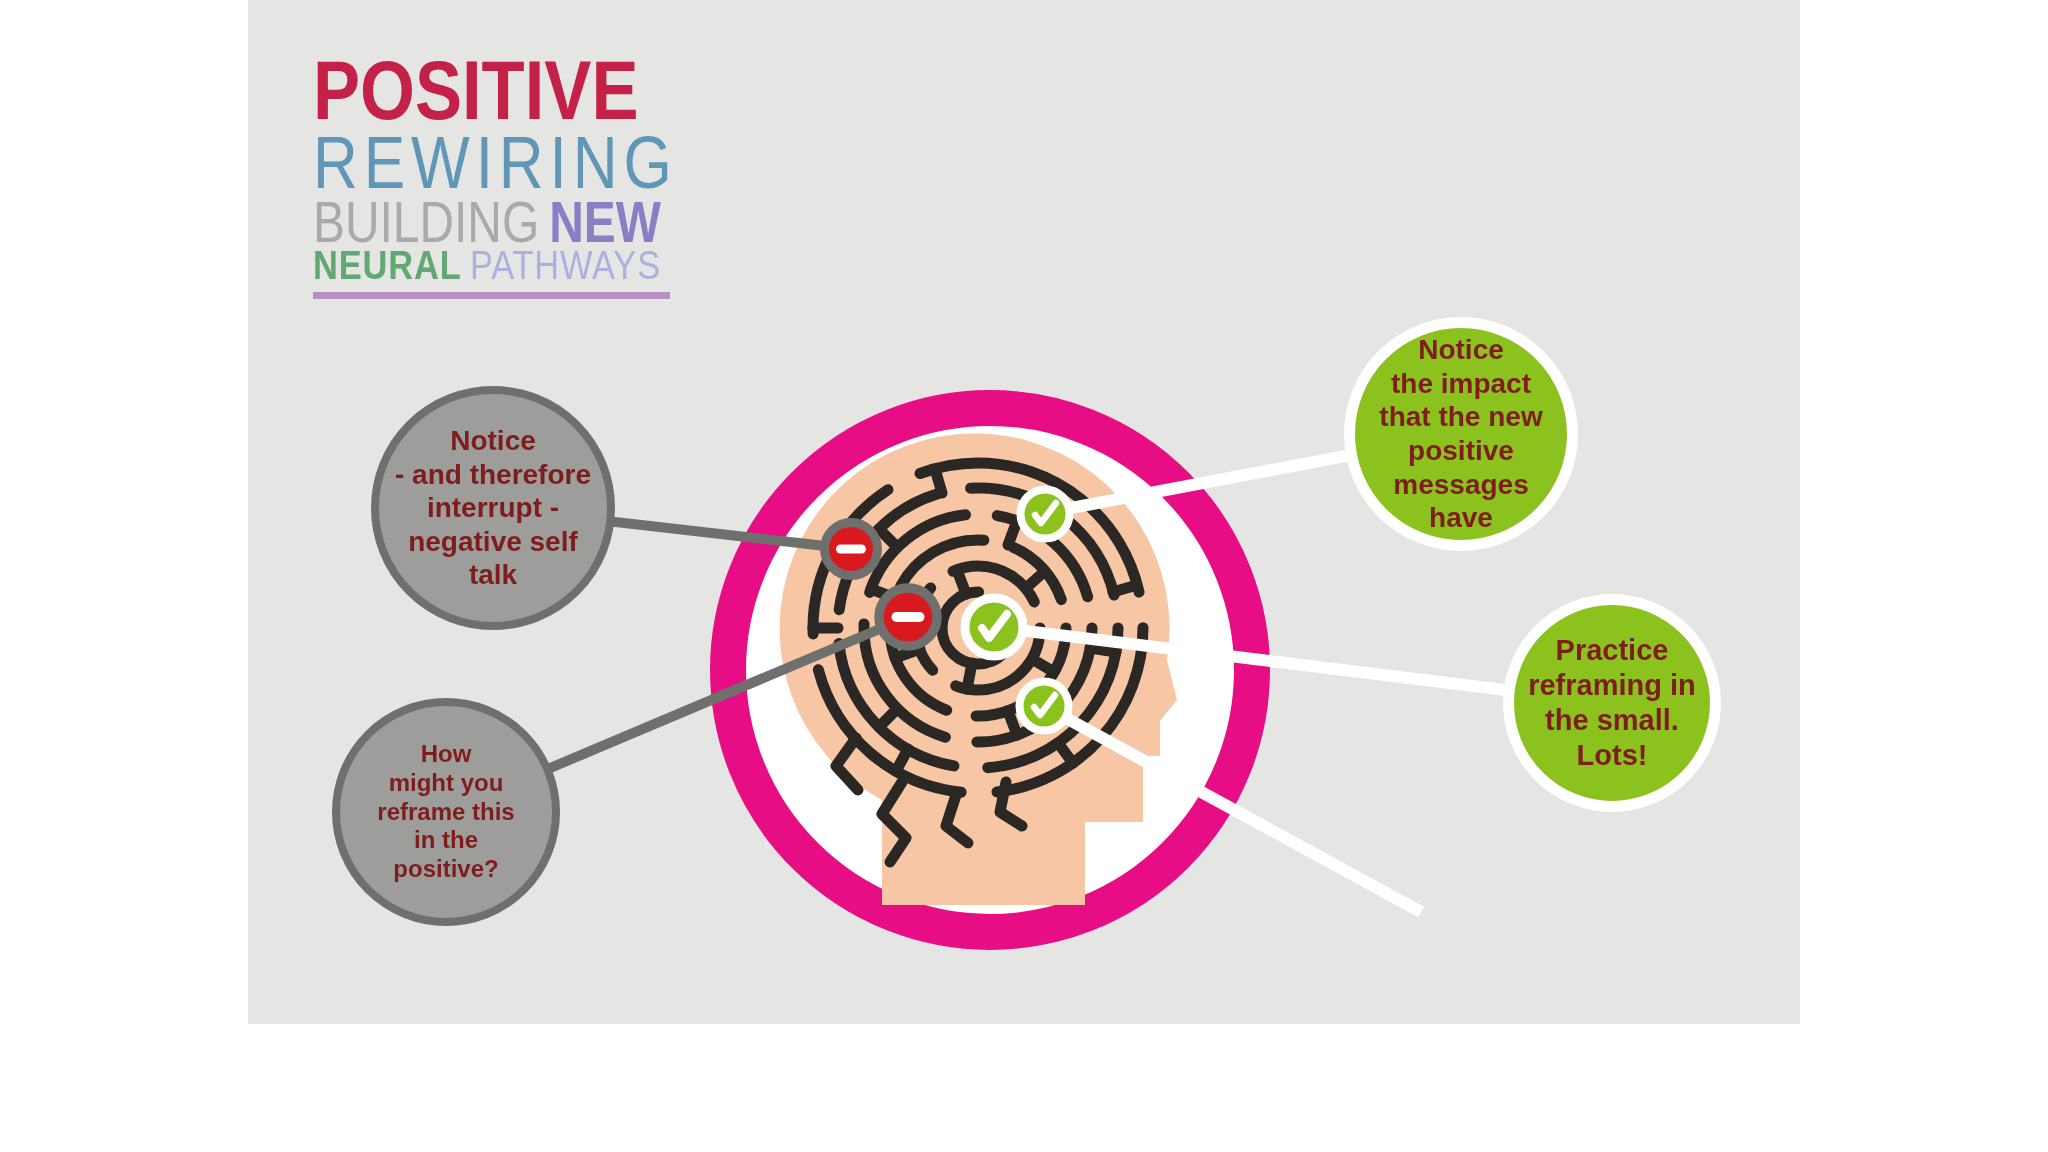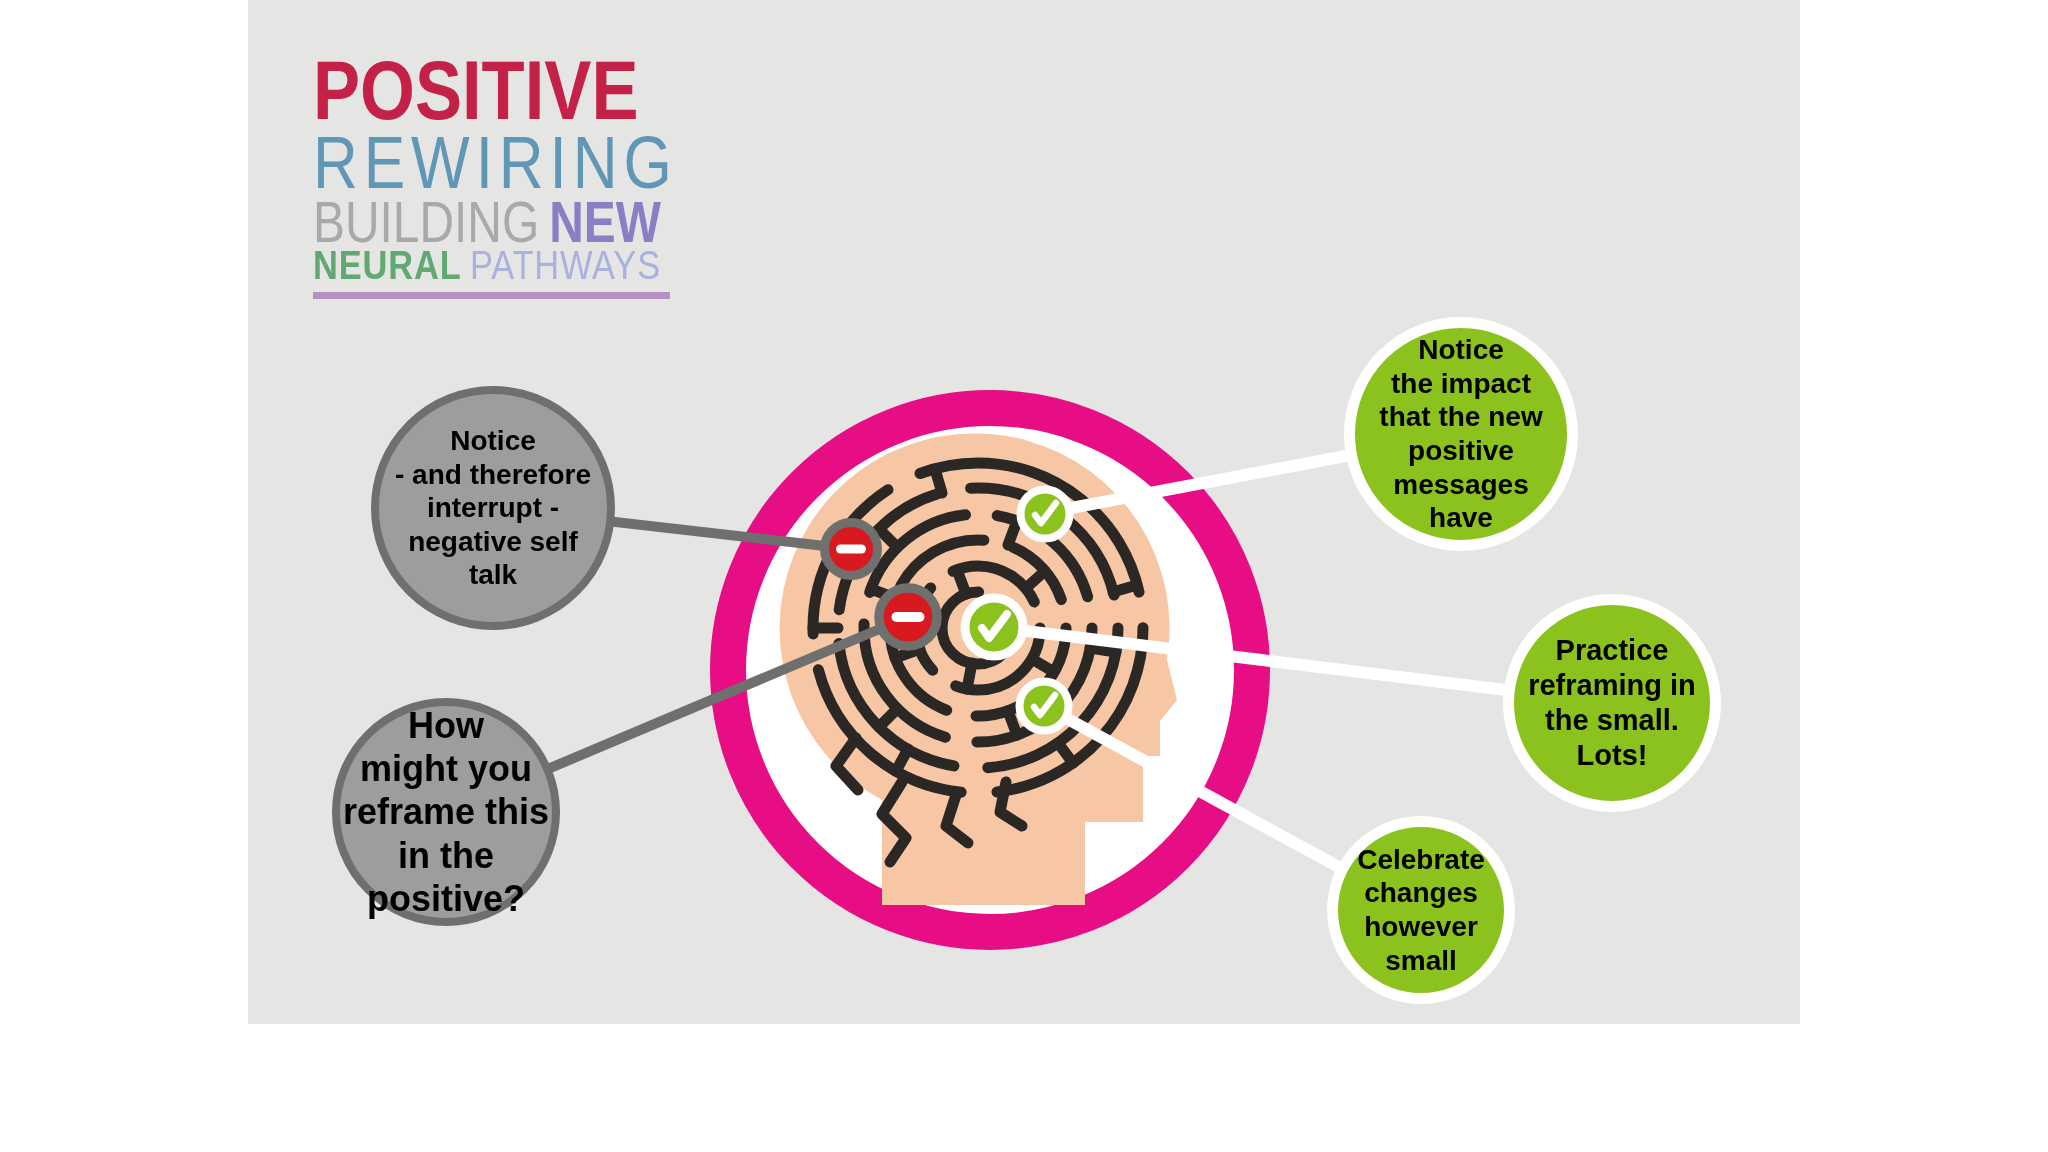--- a/index.html
+++ b/index.html
@@ -32,27 +32,27 @@
     background: #b68fc3;
   }
 
   
   svg.art { position: absolute; left: 0; top: 0; width: 2048px; height: 1152px; }
 
   
   .bubble {
     position: absolute; border-radius: 50%; box-sizing: border-box;
     display: flex; align-items: center; justify-content: center;
-    text-align: center; color: #000000; font-weight: bold;
+    text-align: center; color: #7f1d1d; font-weight: bold;
     white-space: pre-line; line-height: 1.2;
   }
   .bubble.gray  { background: #9d9d9c; border: 8px solid #6f6f6e; }
   .bubble.green { background: #8cc21e; border: 11px solid #ffffff; }
   .b-gray-1  { left: 371px;  top: 386px; width: 244px; height: 244px; font-size: 28px; }
-  .b-gray-2  { left: 332px;  top: 698px; width: 228px; height: 228px; font-size: 36px; }
+  .b-gray-2  { left: 332px;  top: 698px; width: 228px; height: 228px; font-size: 24px; }
   .b-green-1 { left: 1344px; top: 317px; width: 234px; height: 234px; font-size: 28px; }
   .b-green-2 { left: 1503px; top: 594px; width: 218px; height: 218px; font-size: 29px; }
   .b-green-3 { left: 1327px; top: 816px; width: 188px; height: 188px; font-size: 28px; }
 </style>
 </head>
 <body>
 
 <div class="canvas">
 
   <div class="panel"></div>
@@ -148,18 +148,14 @@
   <div class="bubble green b-green-1">Notice
 the impact
 that the new
 positive
 messages
 have</div>
   <div class="bubble green b-green-2">Practice
 reframing in
 the small.
 Lots!</div>
-  <div class="bubble green b-green-3">Celebrate
-changes
-however
-small</div>
 
 </div>
 
 </body></html>

